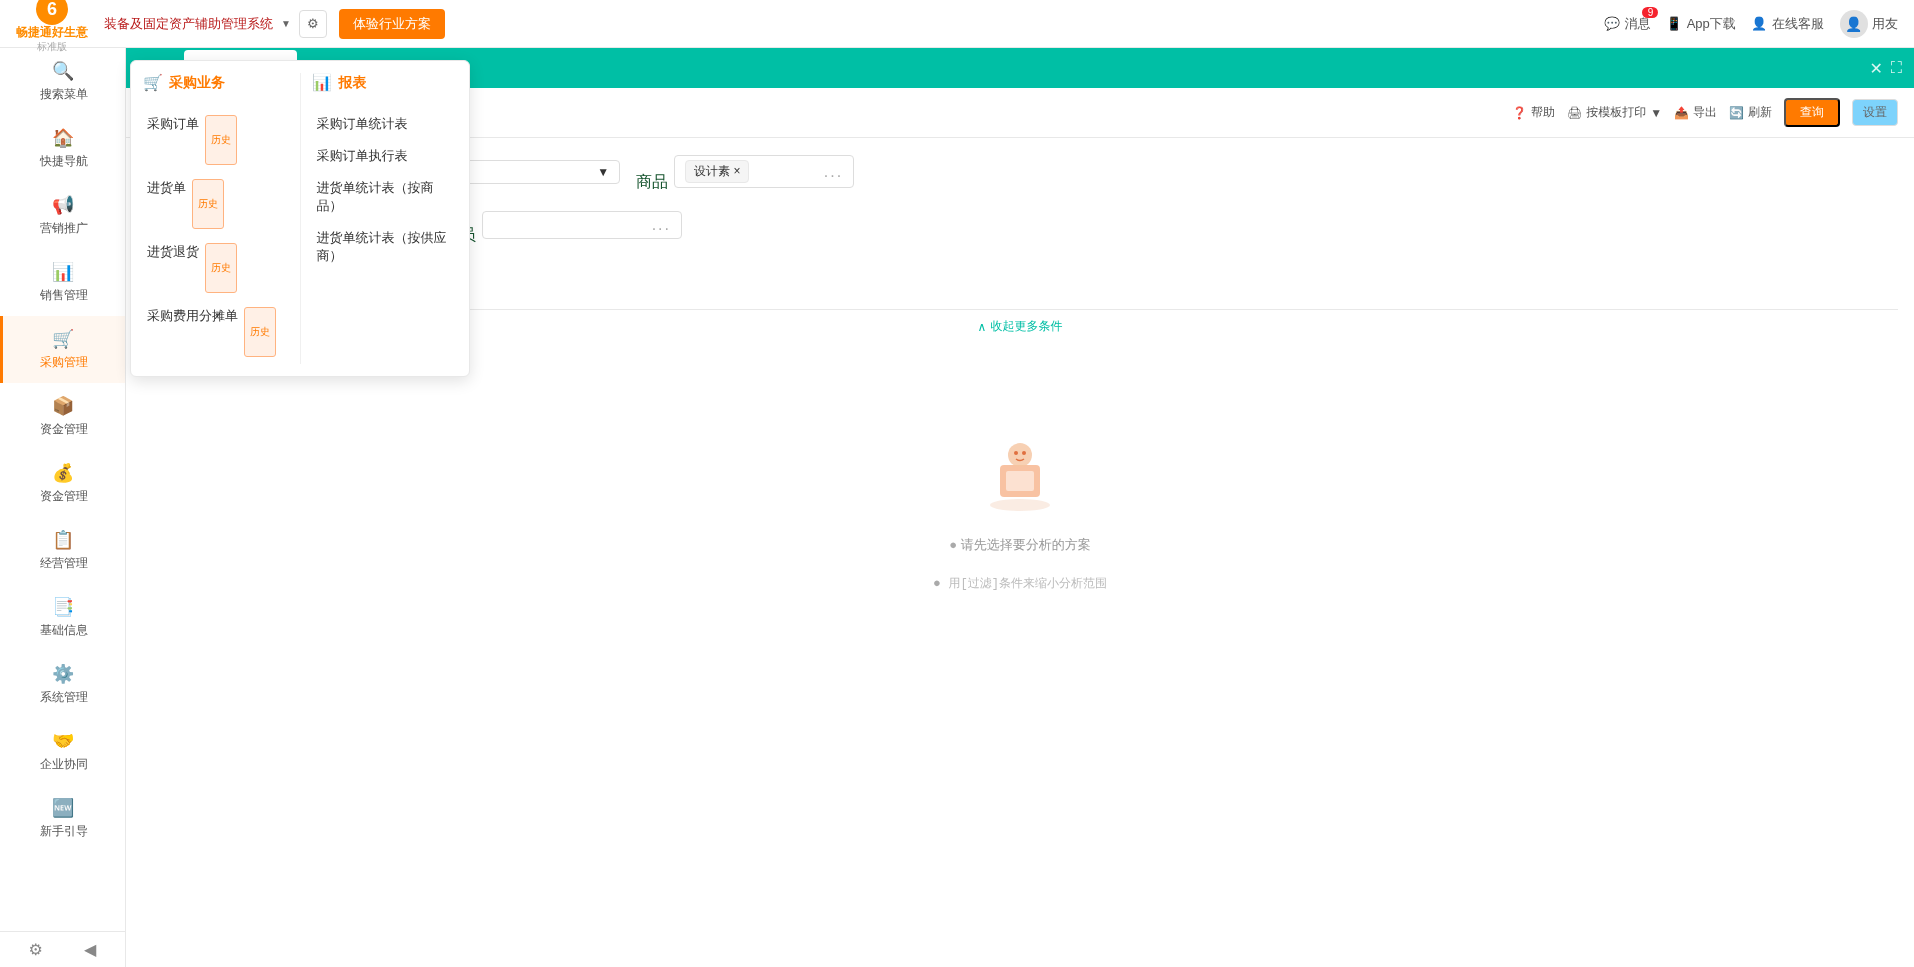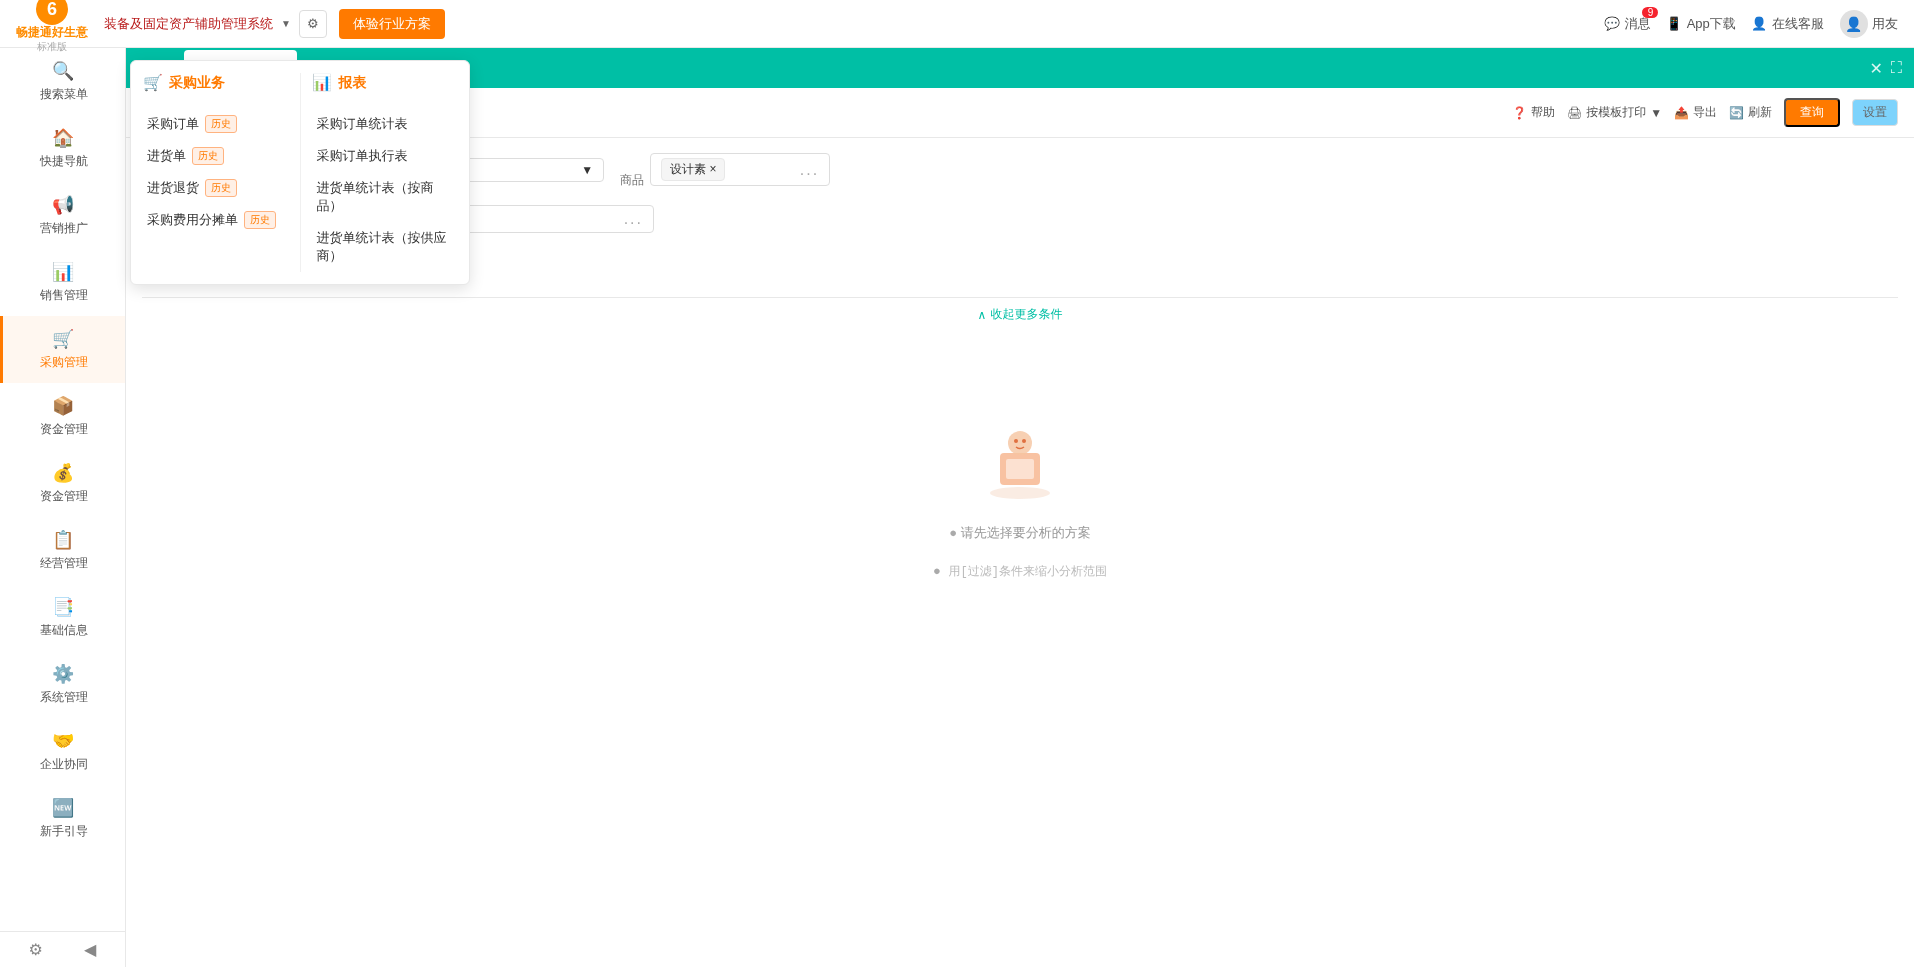--- a/index.html
+++ b/index.html
@@ -42,42 +42,42 @@
     
     .toolbar { display: flex; align-items: center; padding: 10px 16px; border-bottom: 1px solid #e8e8e8; gap: 12px; flex-shrink: 0; background: #fff; }
     .toolbar-btn { display: flex; align-items: center; gap: 4px; color: #555; cursor: pointer; font-size: 12px; }
     .toolbar-btn.primary { background: #ff7a00; color: #fff; border-radius: 4px; padding: 4px 14px; }
     .toolbar-btn.secondary { border: 1px solid #ddd; border-radius: 4px; padding: 4px 10px; background: #7dd3fc; color: #666; }
 
     
     .filter-area { padding: 12px 16px; background: #fff; display: flex; flex-direction: column; gap: 10px; flex-shrink: 0; }
     .filter-row { display: flex; align-items: center; gap: 16px; flex-wrap: wrap; }
     .filter-item { display: flex; align-items: center; gap: 6px; }
-    .filter-label { color: #737373; font-size: 12px; white-space: nowrap; margin-top: 22px; }
+    .filter-label { color: #14532d; font-size: 16px; white-space: nowrap; margin-top: 22px; }
     .filter-input { border: 1px solid #ddd; border-radius: 4px; padding: 4px 10px; font-size: 12px; color: #333; min-width: 160px; background: #fff; display: flex; align-items: center; justify-content: space-between; cursor: pointer; }
     .filter-select { border: 1px solid #ddd; border-radius: 4px; padding: 4px 10px; font-size: 12px; color: #333; min-width: 180px; background: #fff; display: flex; align-items: center; justify-content: space-between; cursor: pointer; }
     .filter-tag { background: #f5f5f5; border: 1px solid #e8e8e8; border-radius: 4px; padding: 2px 8px; font-size: 12px; color: #333; display: flex; align-items: center; gap: 4px; }
     .filter-dots { color: #aaa; cursor: pointer; font-size: 16px; letter-spacing: 2px; }
     .collapse-bar { display: flex; align-items: center; justify-content: center; padding: 8px; cursor: pointer; color: #00bfa5; font-size: 12px; gap: 4px; border-top: 1px solid #e8e8e8; }
 
     
     .empty-state { display: flex; flex-direction: column; align-items: center; justify-content: center; padding: 80px 0; color: #999; font-size: 13px; gap: 21px; }
     .empty-icon { width: 80px; height: 80px; position: relative; }
     .empty-text { color: #999; font-size: 13px; }
     .empty-hint { color: #bbb; font-size: 12px; font-family: Liberation Mono, monospace; }
 
     
     .dropdown-menu { position: absolute; top: 60px; left: 130px; background: #fff; border: 1px solid #e8e8e8; border-radius: 6px; box-shadow: 0 4px 16px rgba(0,0,0,0.12); z-index: 1000; width: 340px; padding: 12px 0; }
     .dropdown-cols { display: flex; gap: 0; }
     .dropdown-col { flex: 1; padding: 0 12px; }
     .dropdown-col-title { display: flex; align-items: center; gap: 6px; color: #ff7a00; font-size: 14px; font-weight: bold; margin-bottom: 10px; padding-bottom: 6px; }
     .dropdown-col-title-icon { font-size: 16px; }
     .dropdown-col + .dropdown-col { border-left: 1px solid #f0f0f0; }
     .dropdown-item { display: flex; align-items: flex-start; gap: 6px; padding: 7px 4px; cursor: pointer; color: #333; font-size: 13px; border-radius: 3px; }
-    .history-badge { background: #fff0e6; border: 1px solid #ffb380; color: #ff7a00; font-size: 10px; padding: 1px 5px; border-radius: 3px; cursor: pointer; }
+    .history-badge { background: #fff0e6; border: 1px solid #ffb380; color: #ff7a00; font-size: 10px; padding: 17px 5px; border-radius: 3px; cursor: pointer; }
 
     .content-wrapper { background: #fff; flex: 1; display: flex; flex-direction: column; }
 
     
     .brand-name { font-size: 12px; color: #ff8c00; font-weight: bold; line-height: 1.2; }
     .brand-edition { font-size: 10px; color: #aaa; }
   </style>
 </head>
 <body>
 

